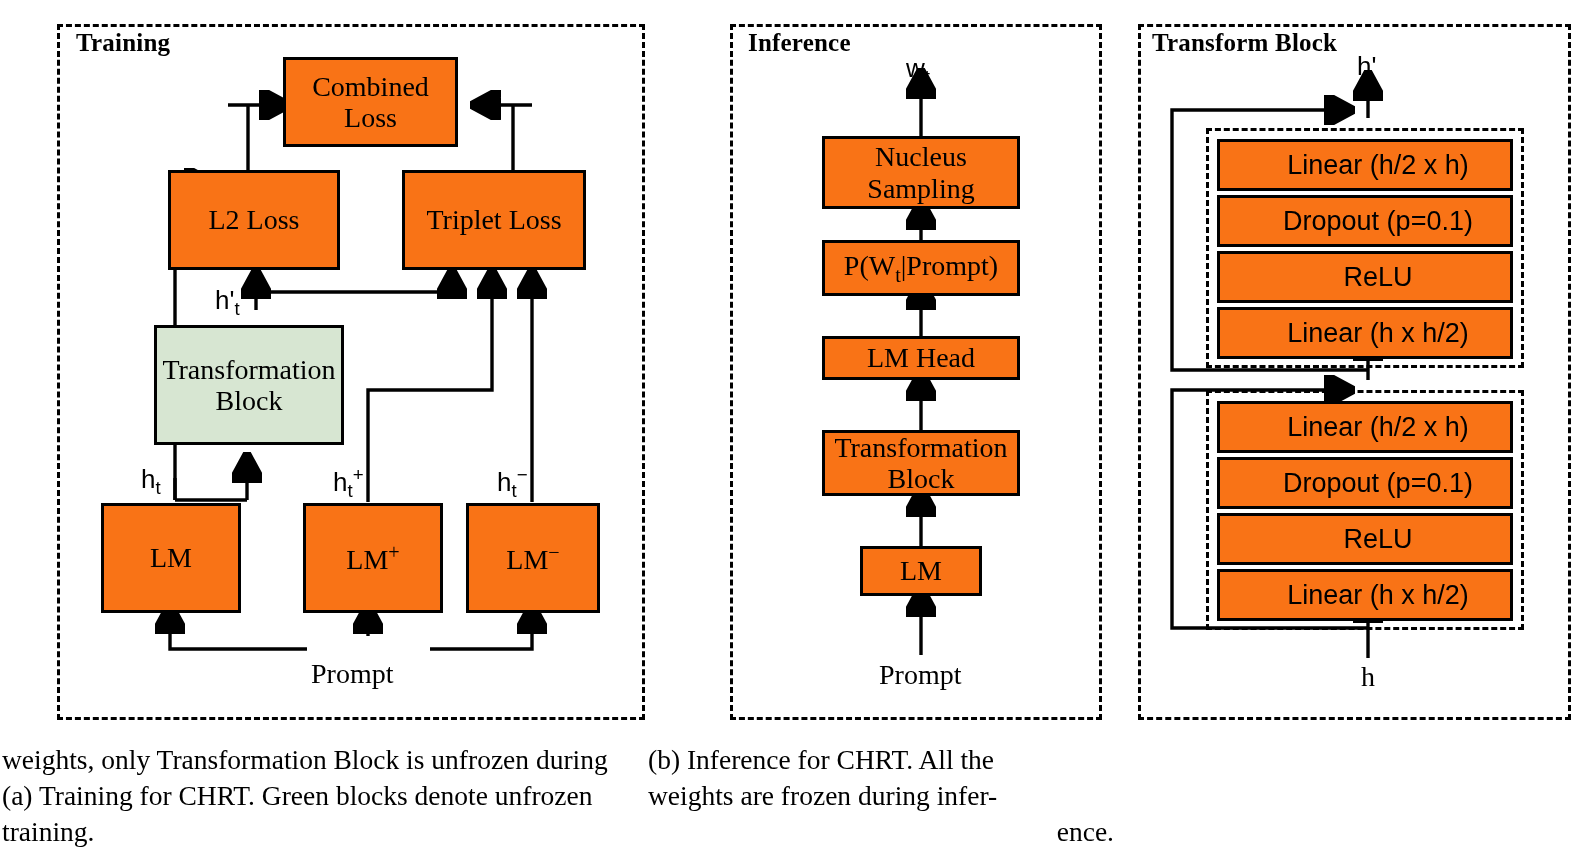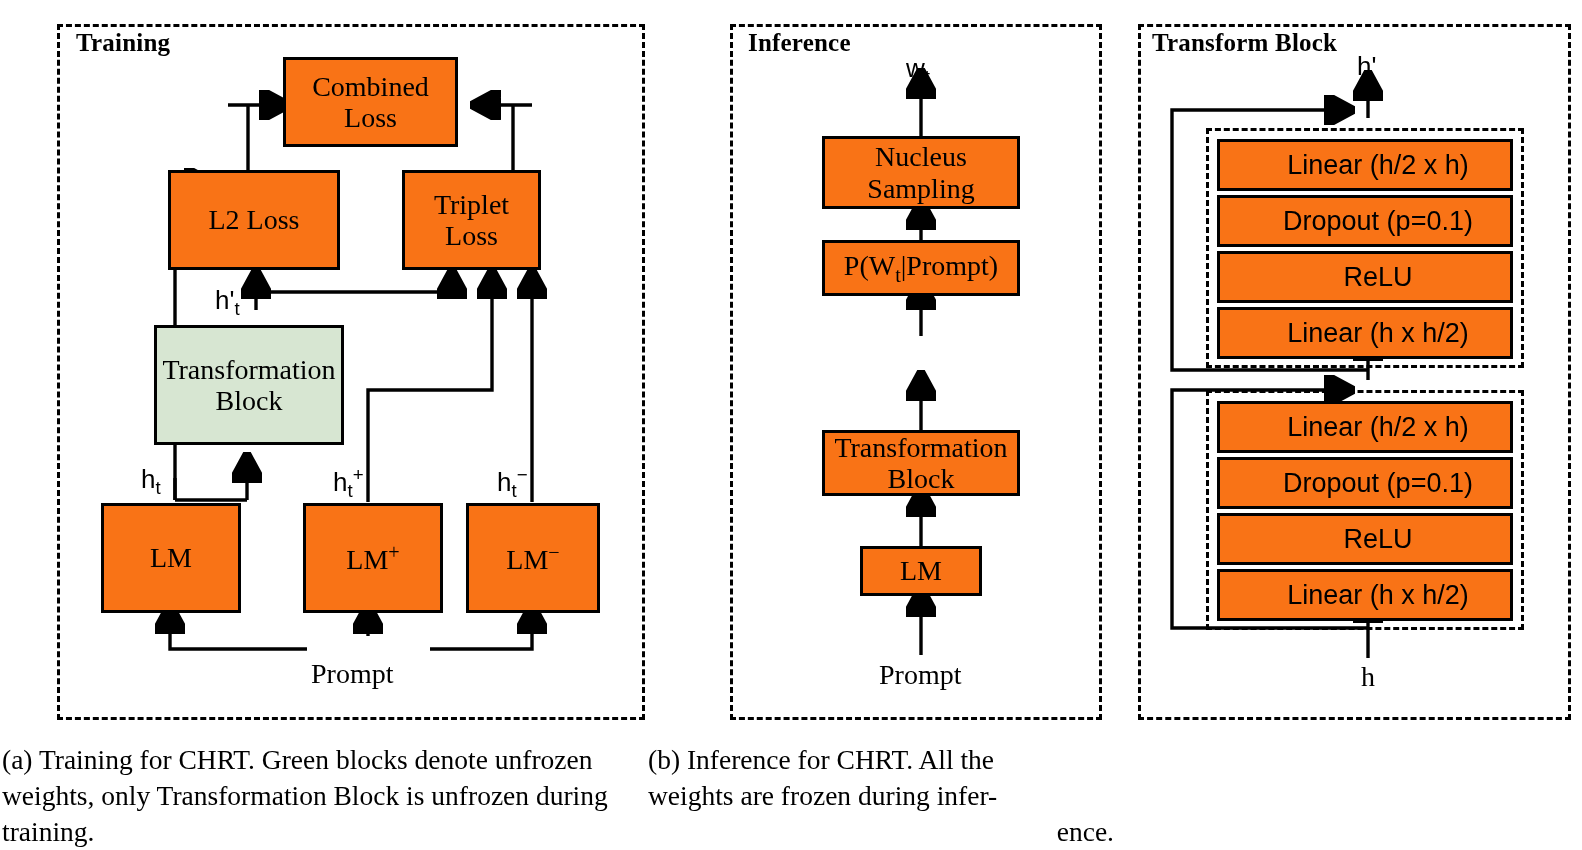--- a/index.html
+++ b/index.html
@@ -107,21 +107,21 @@
     <span>
       
       Combined<br>Loss
     </span>
   </div>
 
   <div class="box" style="left:168px;top:170px;width:172px;height:100px;">
     <span>L2 Loss</span>
   </div>
 
-  <div class="box" style="left:402px;top:170px;width:139px;height:100px;">
+  <div class="box" style="left:402px;top:170px;width:184px;height:100px;">
     <span>Triplet Loss</span>
   </div>
 
   <div class="box green" style="left:154px;top:325px;width:190px;height:120px;">
     <span>Transformation<br>Block</span>
   </div>
 
   <div class="box" style="left:101px;top:503px;width:140px;height:110px;">
     <span>LM</span>
   </div>
@@ -144,20 +144,23 @@
   <div class="panel-title" style="left:748px;top:30px;">Inference</div>
 
   <div class="box" style="left:822px;top:136px;width:198px;height:73px;">
     <span>Nucleus<br>Sampling</span>
   </div>
 
   <div class="box" style="left:822px;top:240px;width:198px;height:56px;">
     <span>P(W<span class="sub">t</span>|Prompt)</span>
   </div>
 
+  <div class="box" style="left:822px;top:336px;width:198px;height:44px;">
+    <span>LM Head</span>
+  </div>
 
   <div class="box" style="left:822px;top:430px;width:198px;height:66px;">
     <span>Transformation<br>Block</span>
   </div>
 
   <div class="box" style="left:860px;top:546px;width:122px;height:50px;">
     <span>LM</span>
   </div>
 
   <div class="lbl sans" style="left:906px;top:55px;font-size:26px;">w<span class="sub">t</span></div>
@@ -177,22 +180,22 @@
               border:3px dashed #000;box-sizing:border-box;"></div>
   <div class="box sans" style="left:1217px;top:401px;width:296px;height:52px;">Linear (h/2 x h)</div>
   <div class="box sans" style="left:1217px;top:457px;width:296px;height:52px;">Dropout (p=0.1)</div>
   <div class="box sans" style="left:1217px;top:513px;width:296px;height:52px;">ReLU</div>
   <div class="box sans" style="left:1217px;top:569px;width:296px;height:52px;">Linear (h x h/2)</div>
 
   <div class="lbl sans" style="left:1357px;top:53px;font-size:26px;">h'</div>
   <div class="lbl" style="left:1361px;top:663px;font-size:28px;">h</div>
 
   <div class="caption" id="cap-a">
+    <div>weights, only Transformation Block is unfrozen during</div>
     <div>(a) Training for CHRT. Green blocks denote unfrozen</div>
-    <div>weights, only Transformation Block is unfrozen during</div>
     <div class="last">training.</div>
   </div>
 
   <div class="caption" id="cap-b">
     <div>(b) Inference for CHRT. All the</div>
     <div>weights are frozen during infer-</div>
     <div class="l3">ence.</div>
   </div>
 
 

